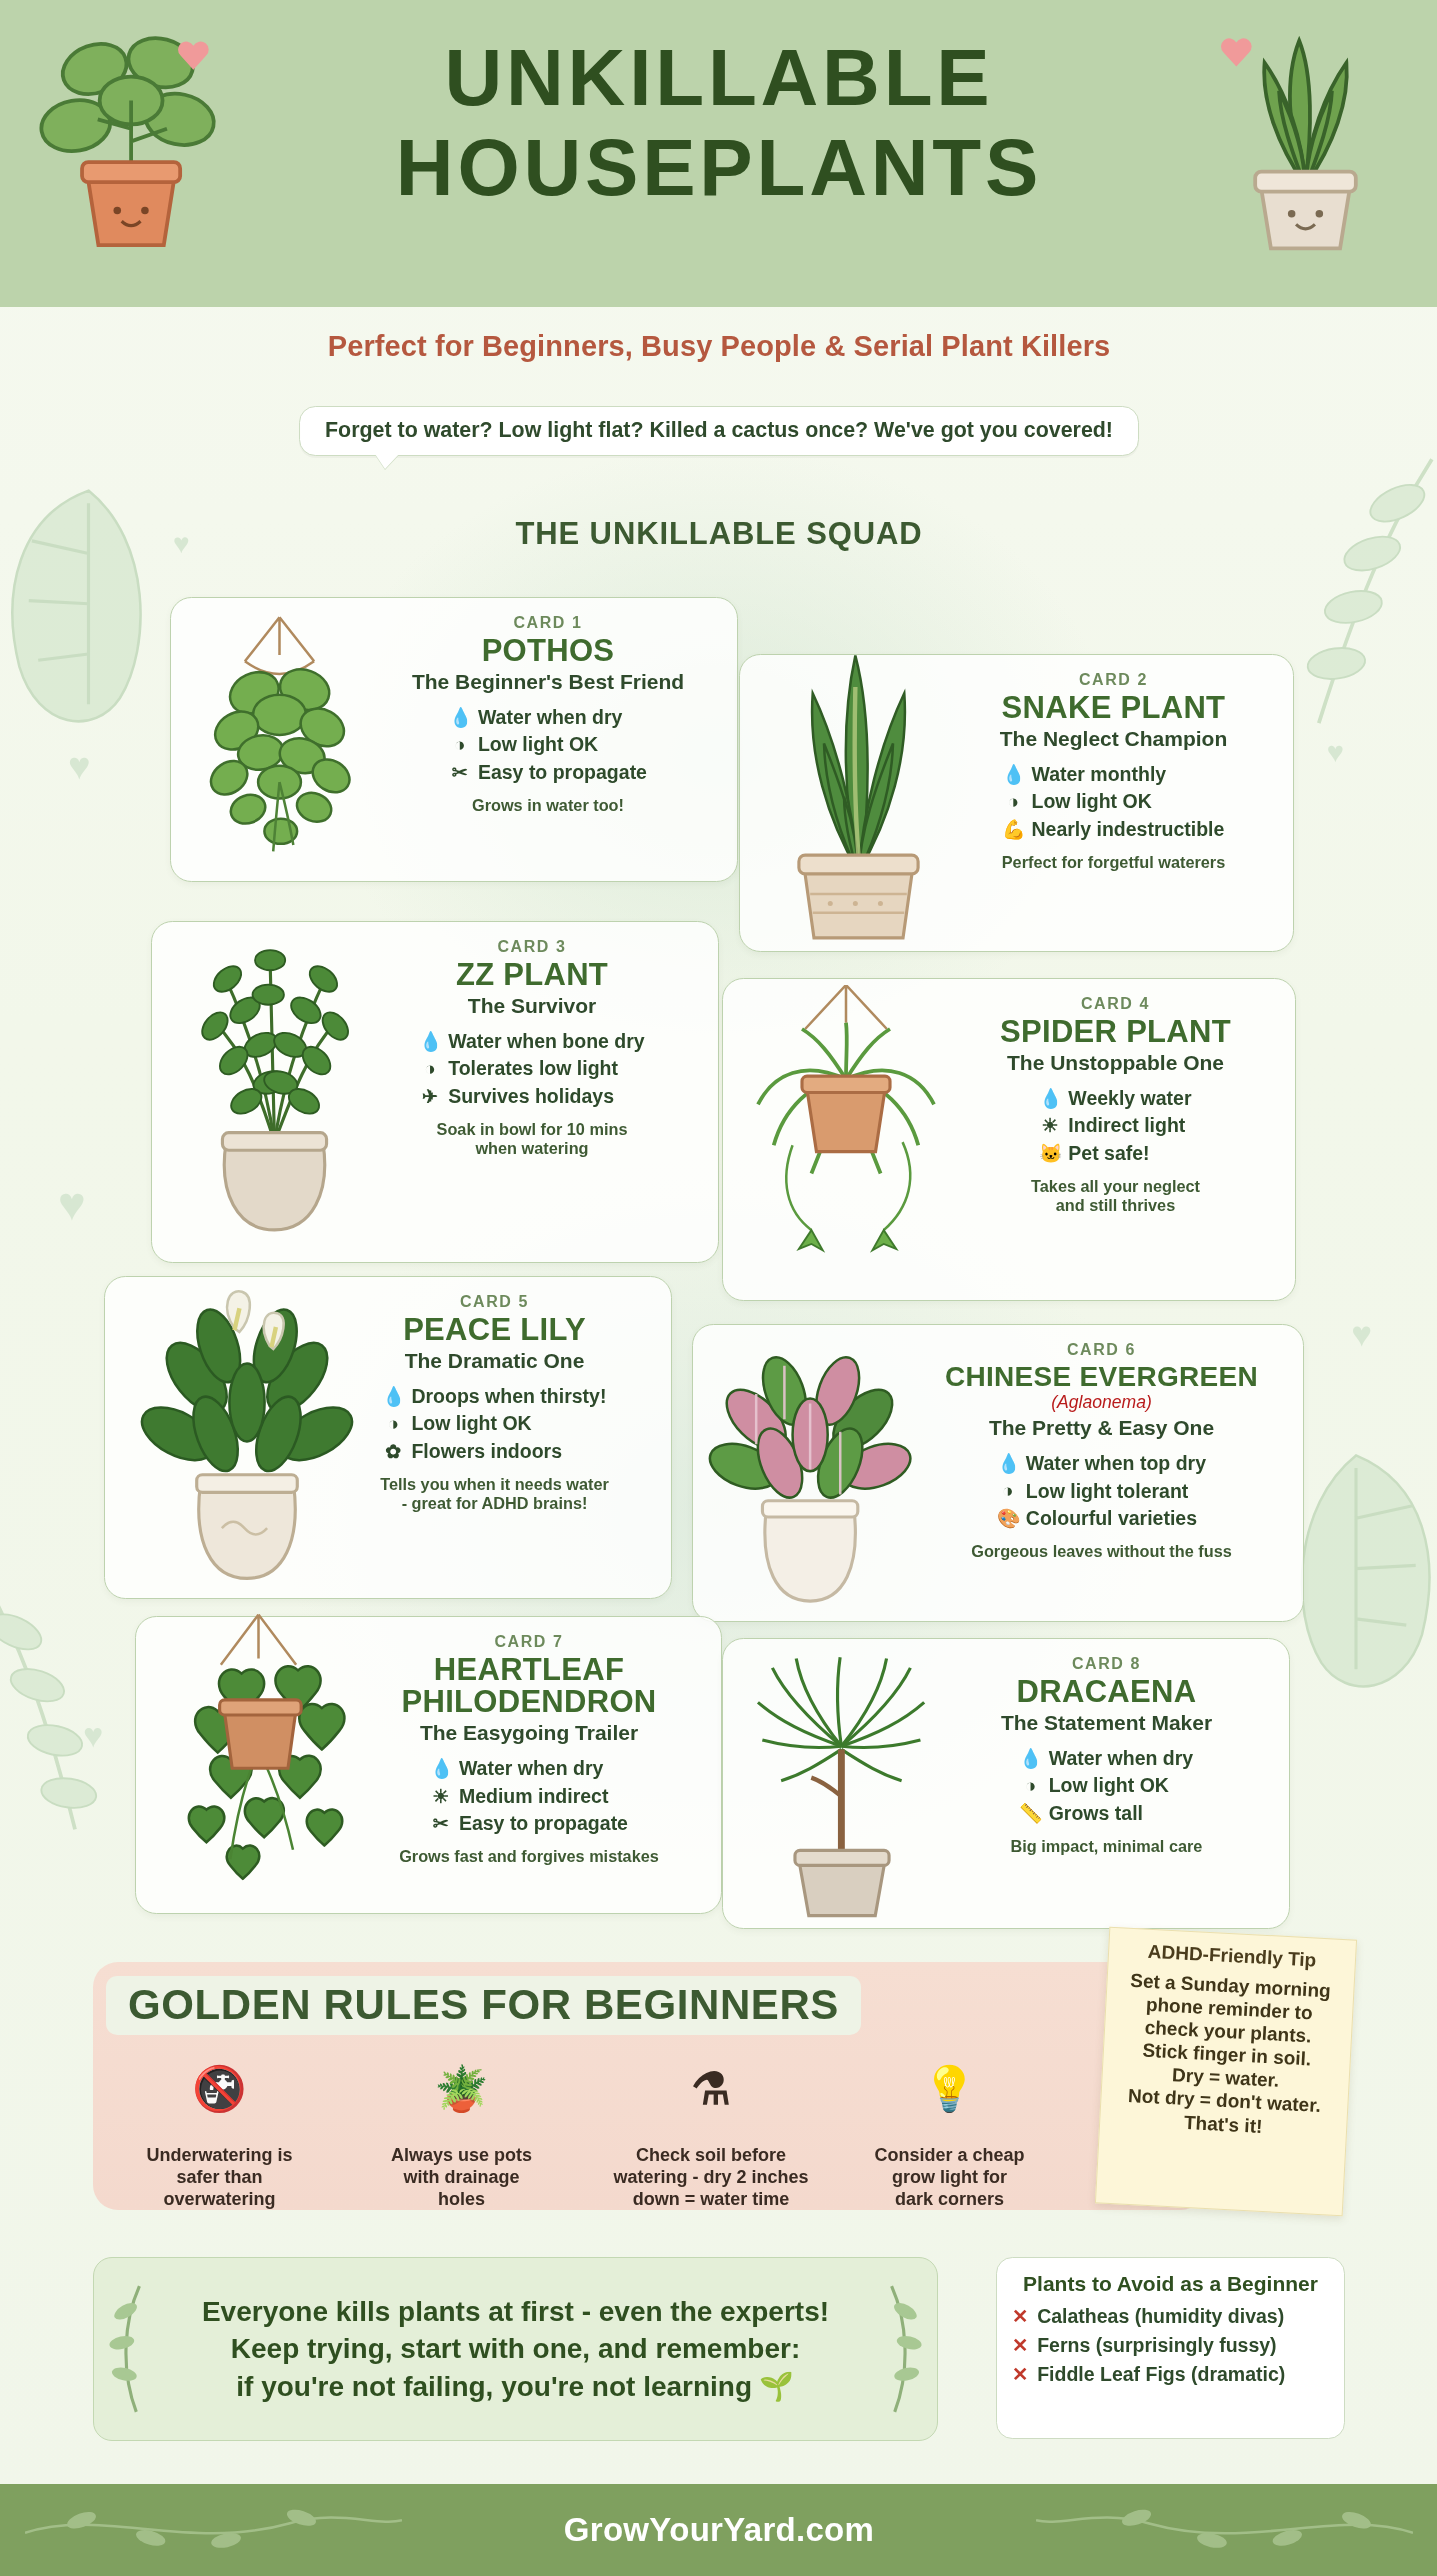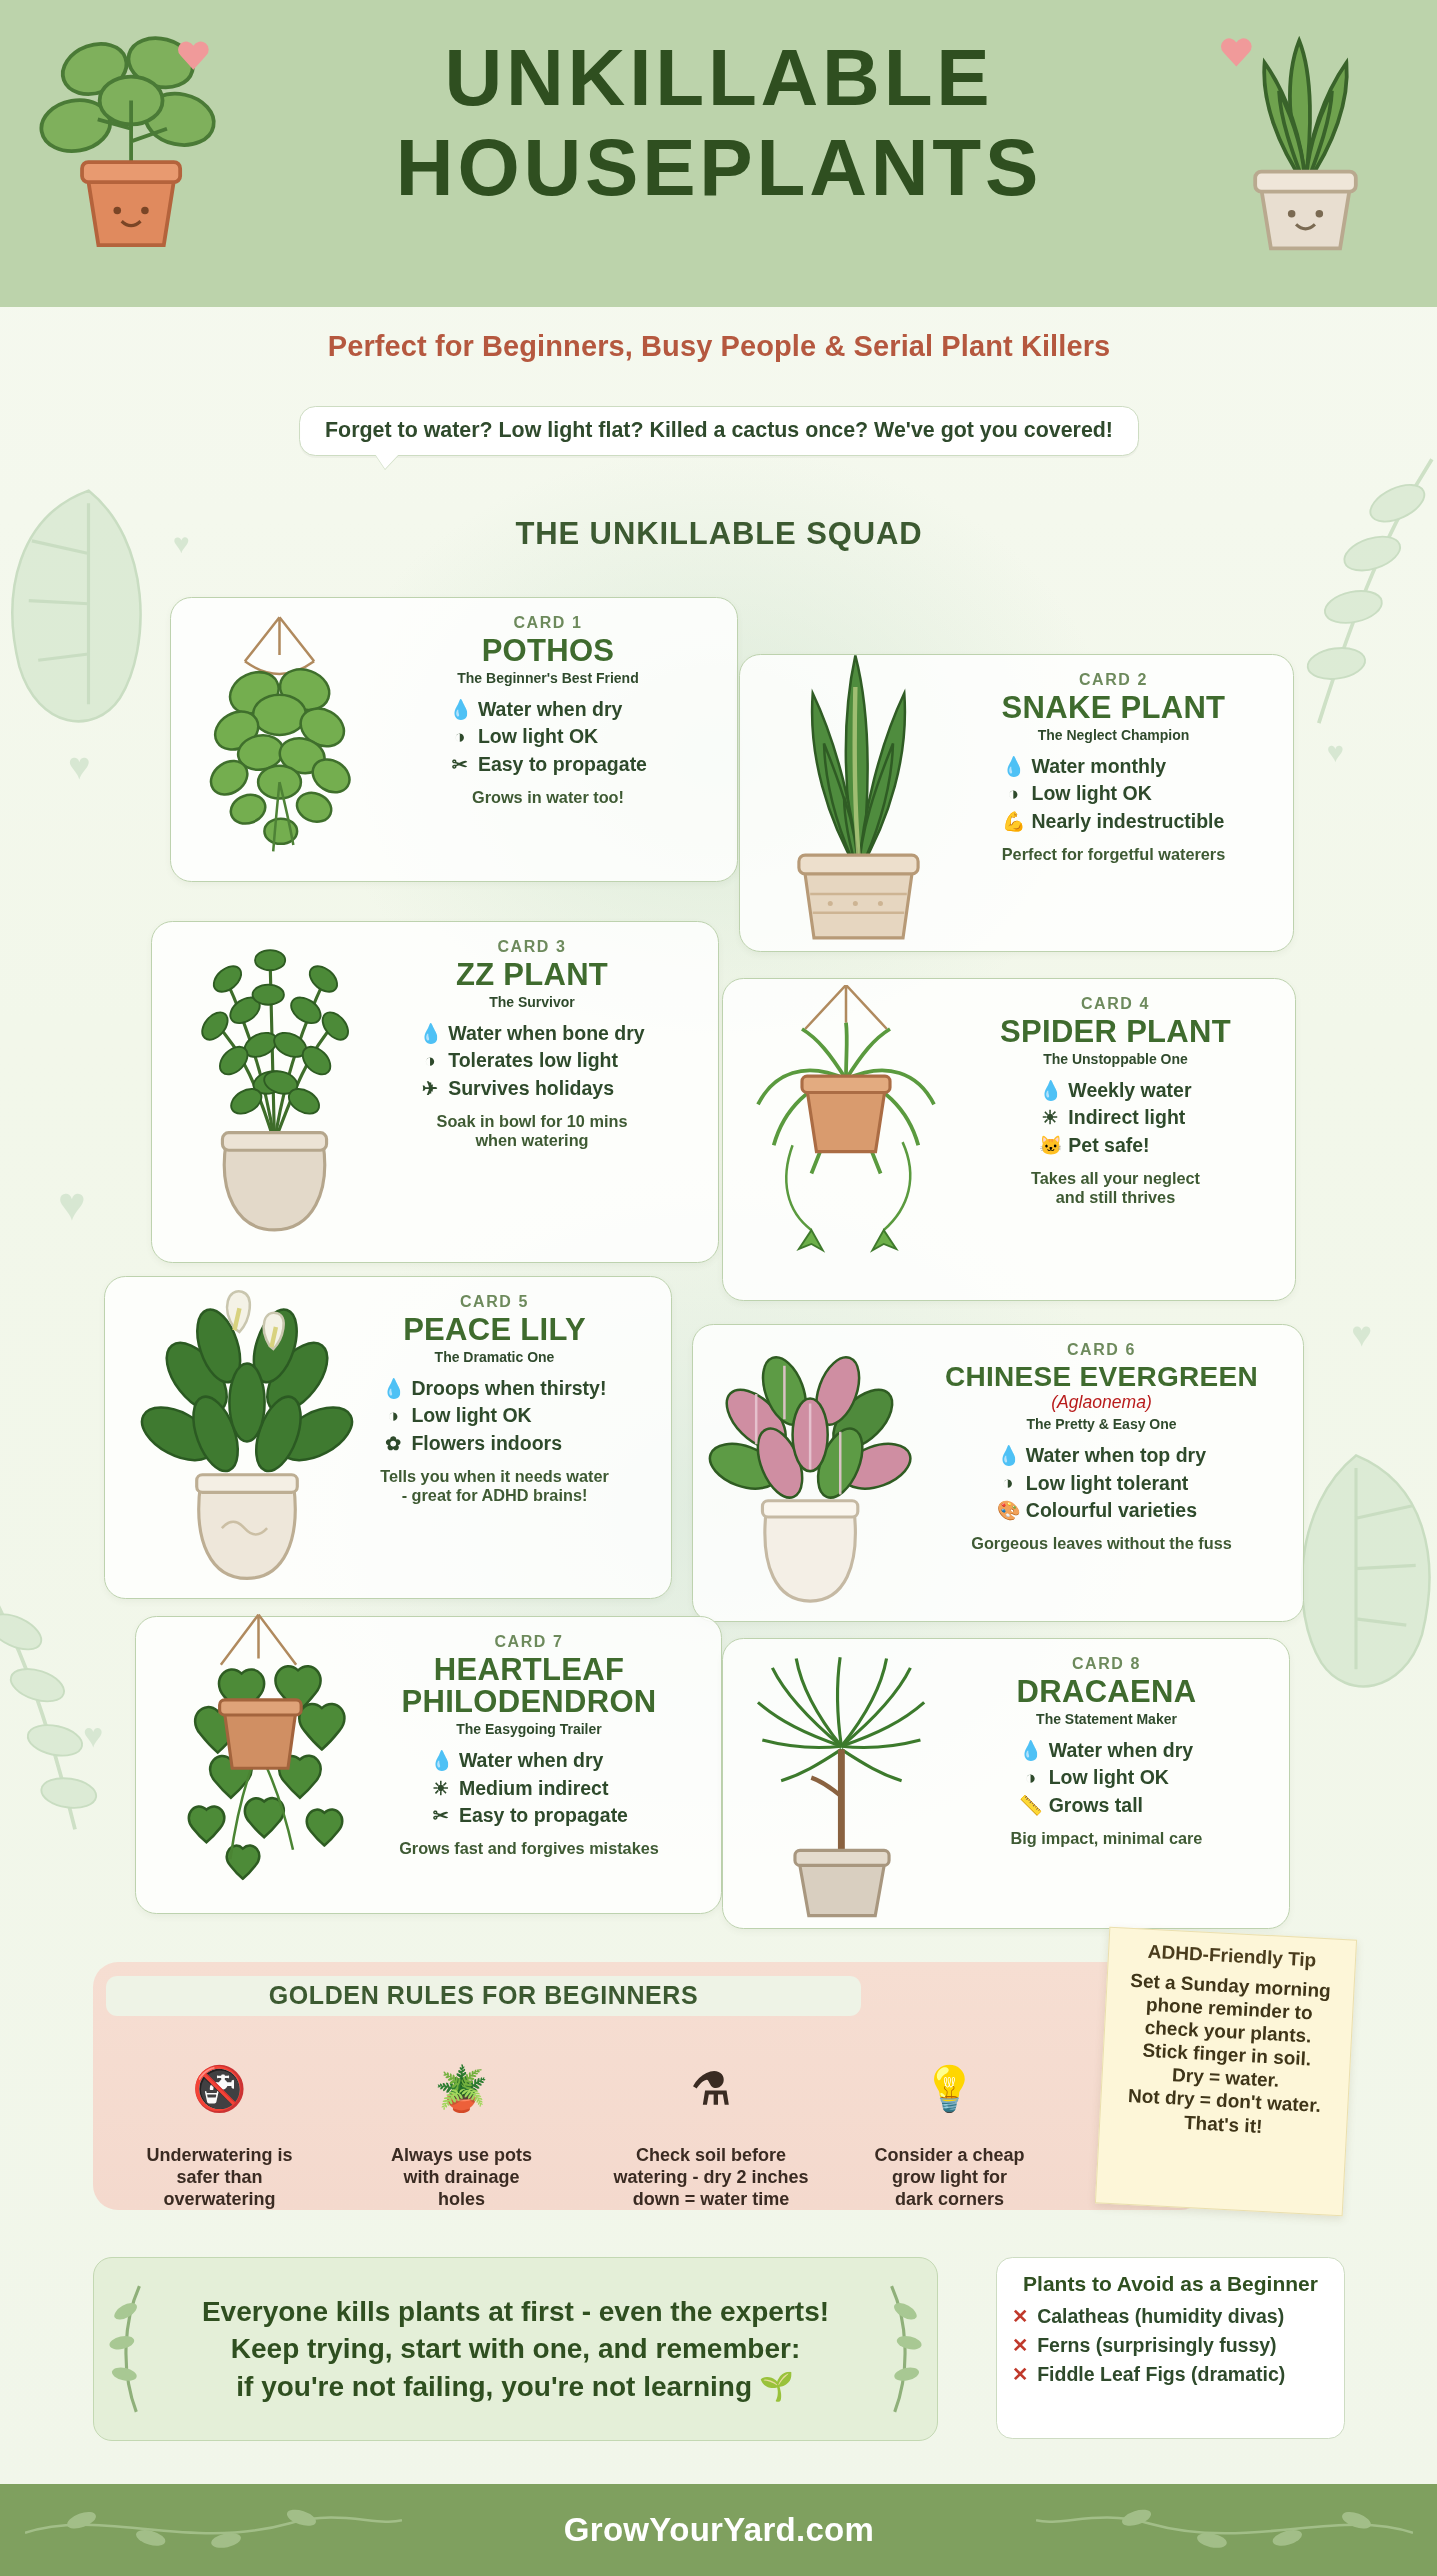--- a/index.html
+++ b/index.html
@@ -150,21 +150,21 @@
   }
   .card-name.small { font-size: 28px; }
   .card-latin {
     color: #b91c1c;
     font-size: 17.6px;
     font-style: italic;
     margin-top: 1.3px;
   }
   .card-tag {
     color: #2f4a2c;
-    font-size: 14px;
+    font-size: 21px;
     font-weight: bold;
     margin-top: 3.1px;
   }
   .card-feats {
     margin-top: 7.5px;
     display: inline-block;
     text-align: left;
   }
   .feat {
     display: flex;
@@ -197,21 +197,21 @@
     background: linear-gradient(180deg, #f6ded2 0%, #f4d9cd 100%);
     border-radius: 25px;
   }
   .rules-title {
     position: absolute;
     left: 106px;
     top: 1976px;
     width: 755px;
     text-align: center;
     color: #3c5a31;
-    font-size: 25px;
+    font-size: 42px;
     font-weight: bold;
     letter-spacing: 0.6px;
     background: #eef3e6;
     border-radius: 11.3px;
     padding: 5px 0 6.3px;
   }
   .rule {
     position: absolute;
     top: 2040px;
     width: 207px;

